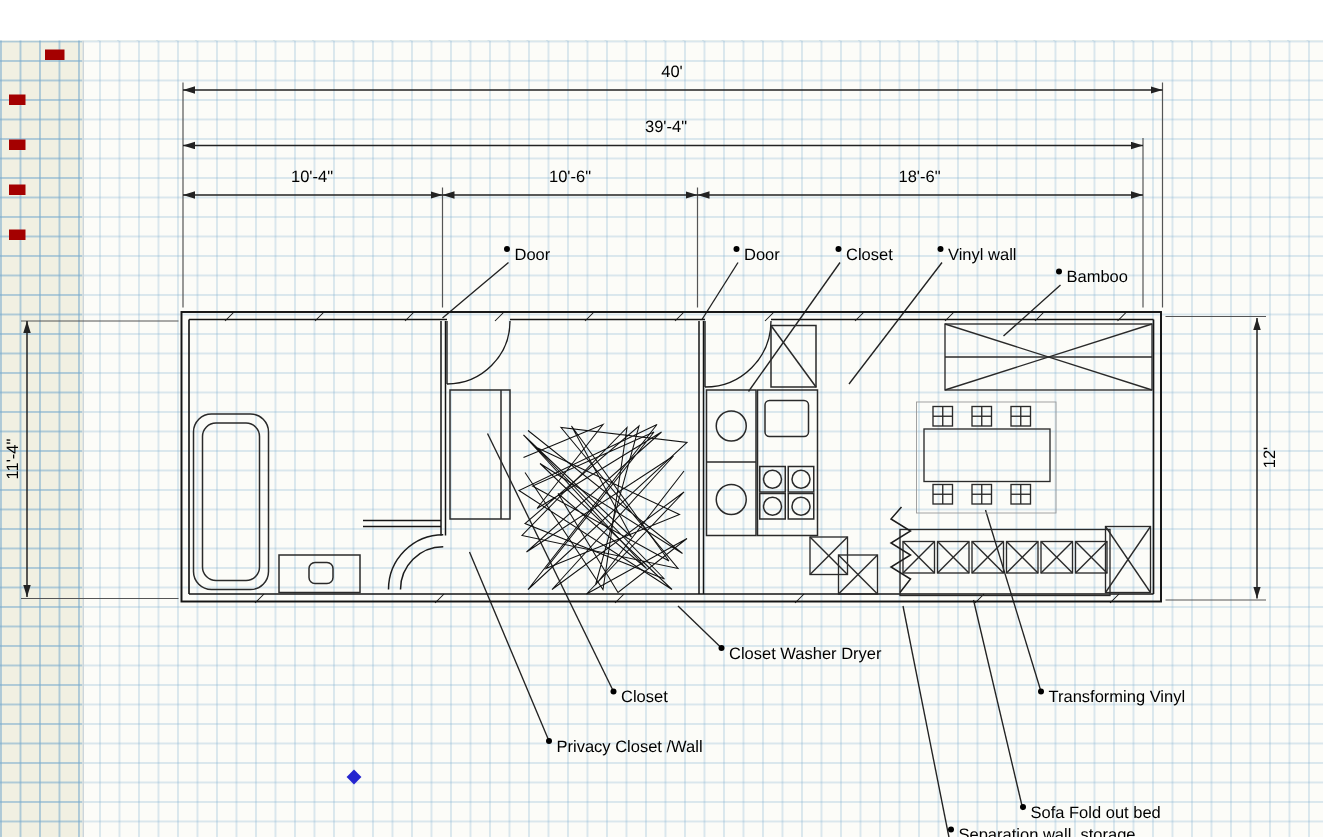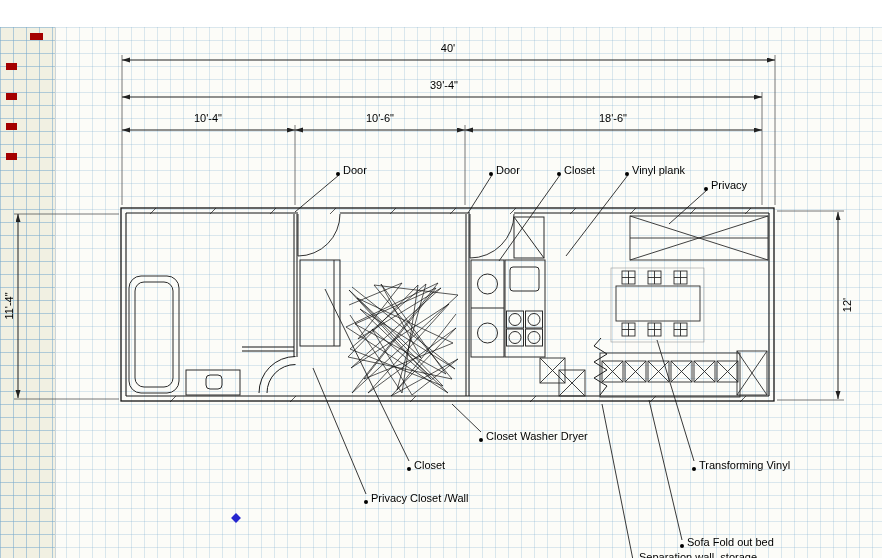--- a/index.html
+++ b/index.html
@@ -22,21 +22,21 @@
     background-size:13px 13px;background-position:-55px 0;
     border-left:1px solid #ccd5da;border-bottom:1px solid #ccd5da;
   }
   svg.plan{position:absolute;left:0;top:0;}
   .dim{
     position:absolute;font-size:11px;color:#000;white-space:nowrap;
     transform:translateX(-50%);
   }
   .dim.vert{transform:translate(-50%,-50%) rotate(-90deg);}
   .callout{
-    position:absolute;display:flex;align-items:flex-end;gap:3px;
+    position:absolute;display:flex;align-items:flex-start;gap:3px;
     font-size:11px;color:#000;white-space:nowrap;
   }
   .callout .dot{width:4px;height:4px;background:#000;border-radius:50%;flex:0 0 auto;}
 </style>
 </head>
 <body>
 
 <div class="sheet">
   <div class="canvas"></div>
 
@@ -275,25 +275,25 @@
   <div class="callout" style="left:489px;top:137px">
     <span class="dot"></span>
     <span>Door</span>
   </div>
   <div class="callout" style="left:557px;top:137px">
     <span class="dot"></span>
     <span>Closet</span>
   </div>
   <div class="callout" style="left:625px;top:137px">
     <span class="dot"></span>
-    <span>Vinyl plank</span>
+    <span>Vinyl wall</span>
   </div>
   <div class="callout" style="left:704px;top:152px">
     <span class="dot"></span>
-    <span>Privacy</span>
+    <span>Bamboo</span>
   </div>
   <div class="callout" style="left:479px;top:403px">
     <span class="dot"></span>
     <span>Closet Washer Dryer</span>
   </div>
   <div class="callout" style="left:407px;top:432px">
     <span class="dot"></span>
     <span>Closet</span>
   </div>
   <div class="callout" style="left:364px;top:465px">

